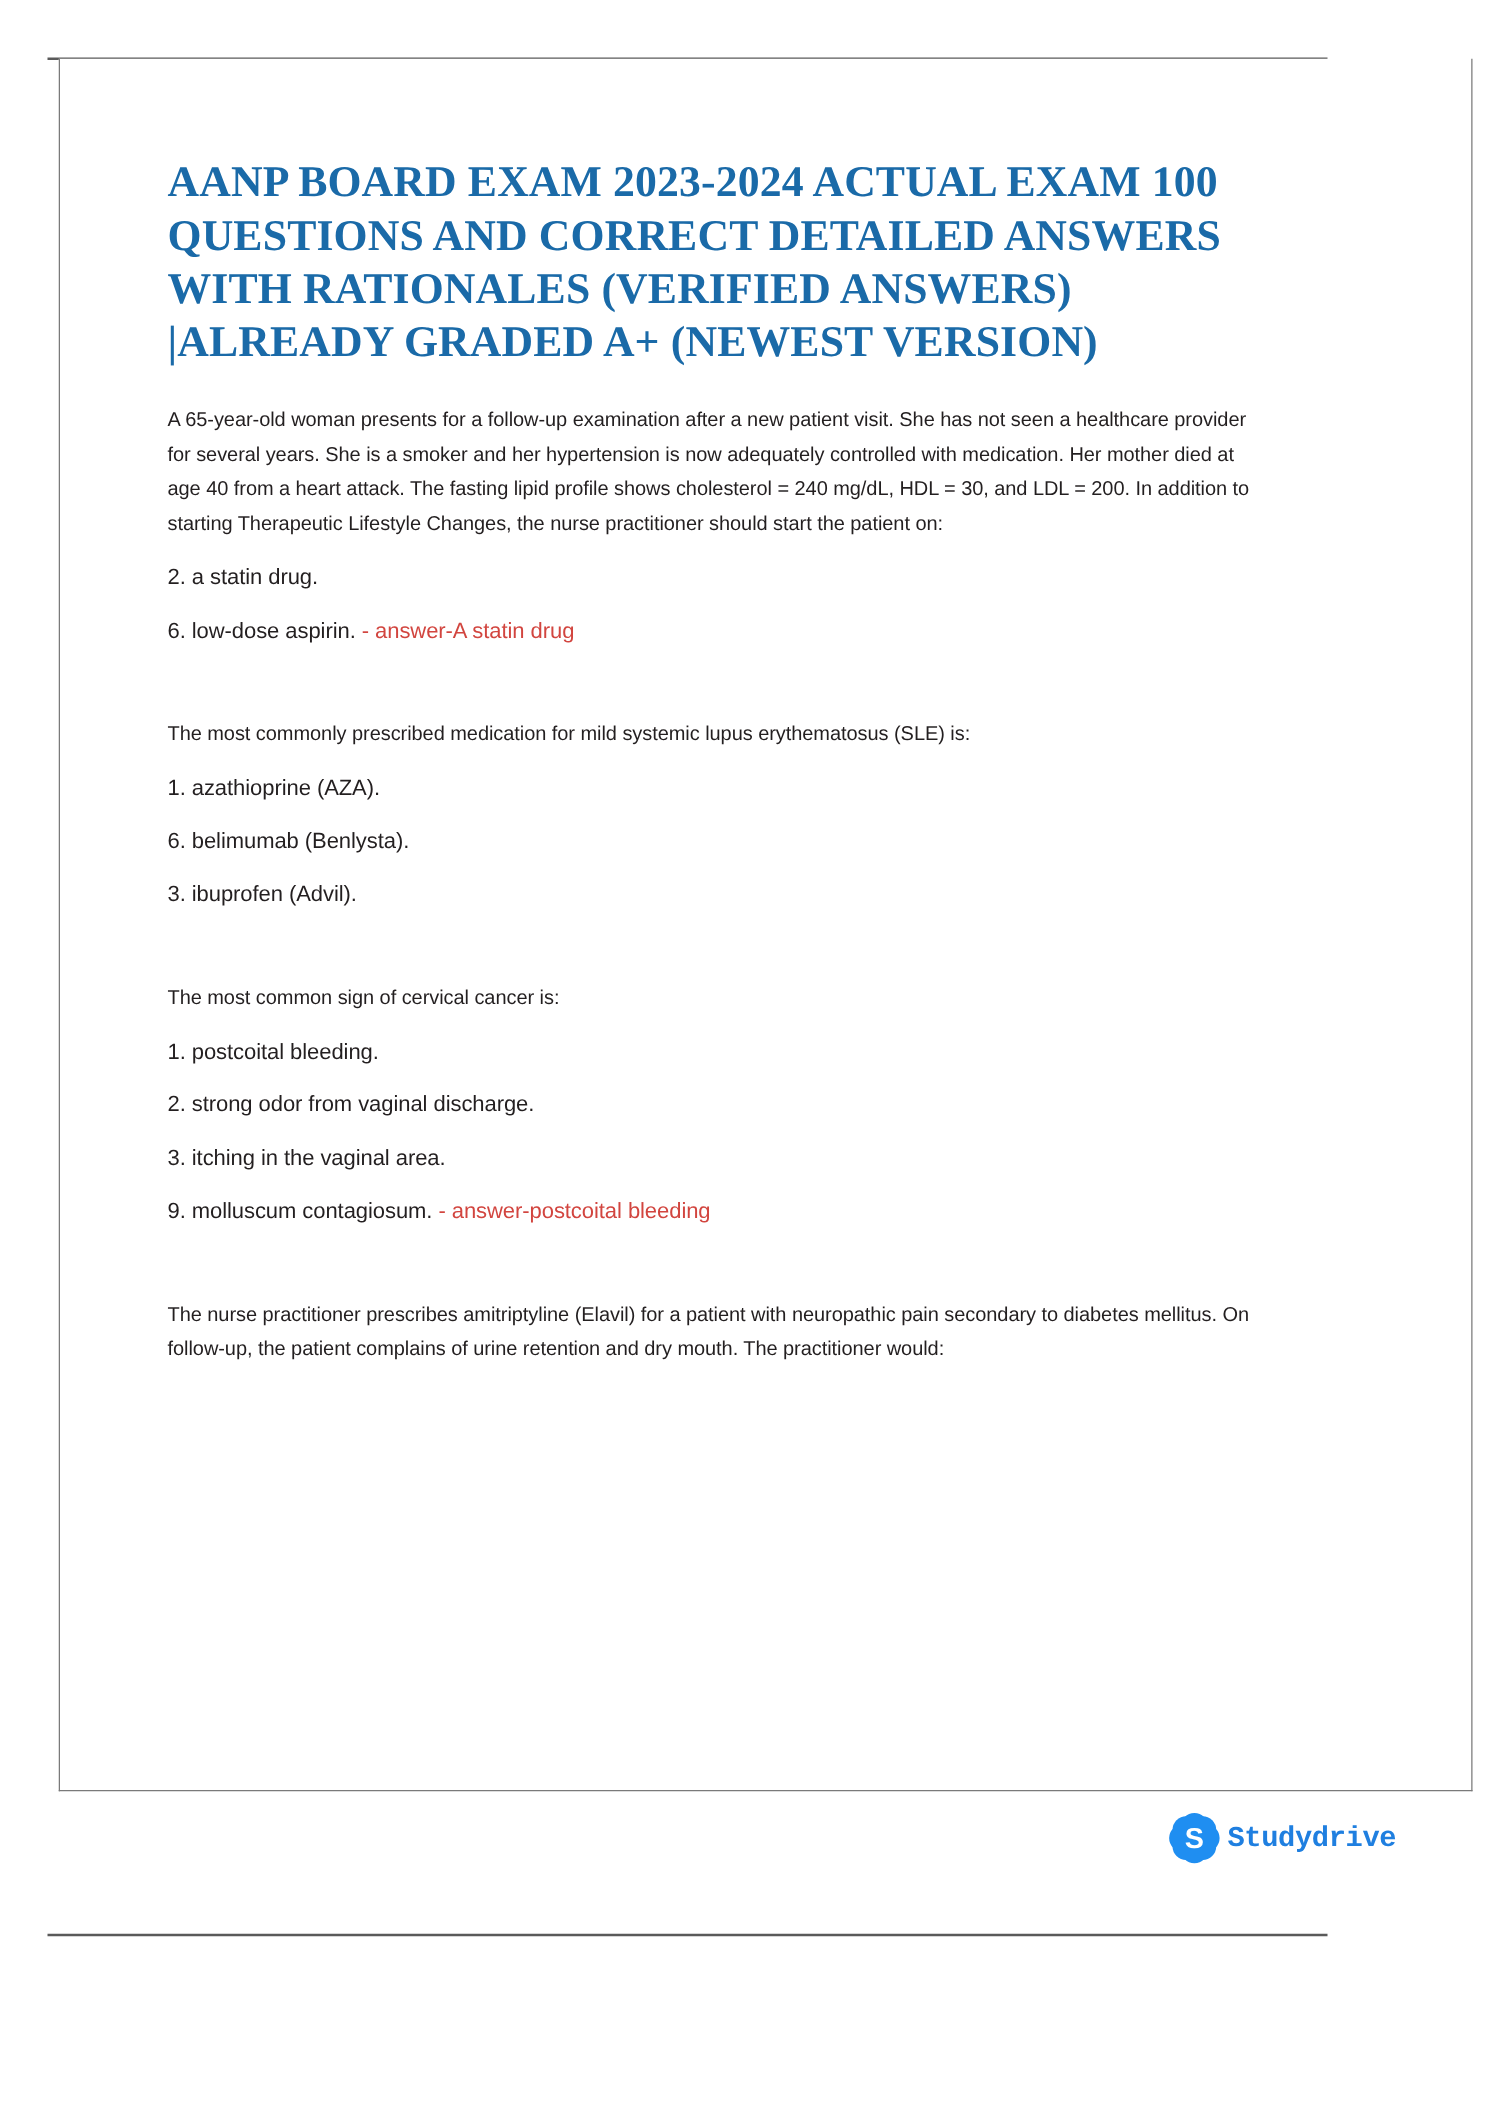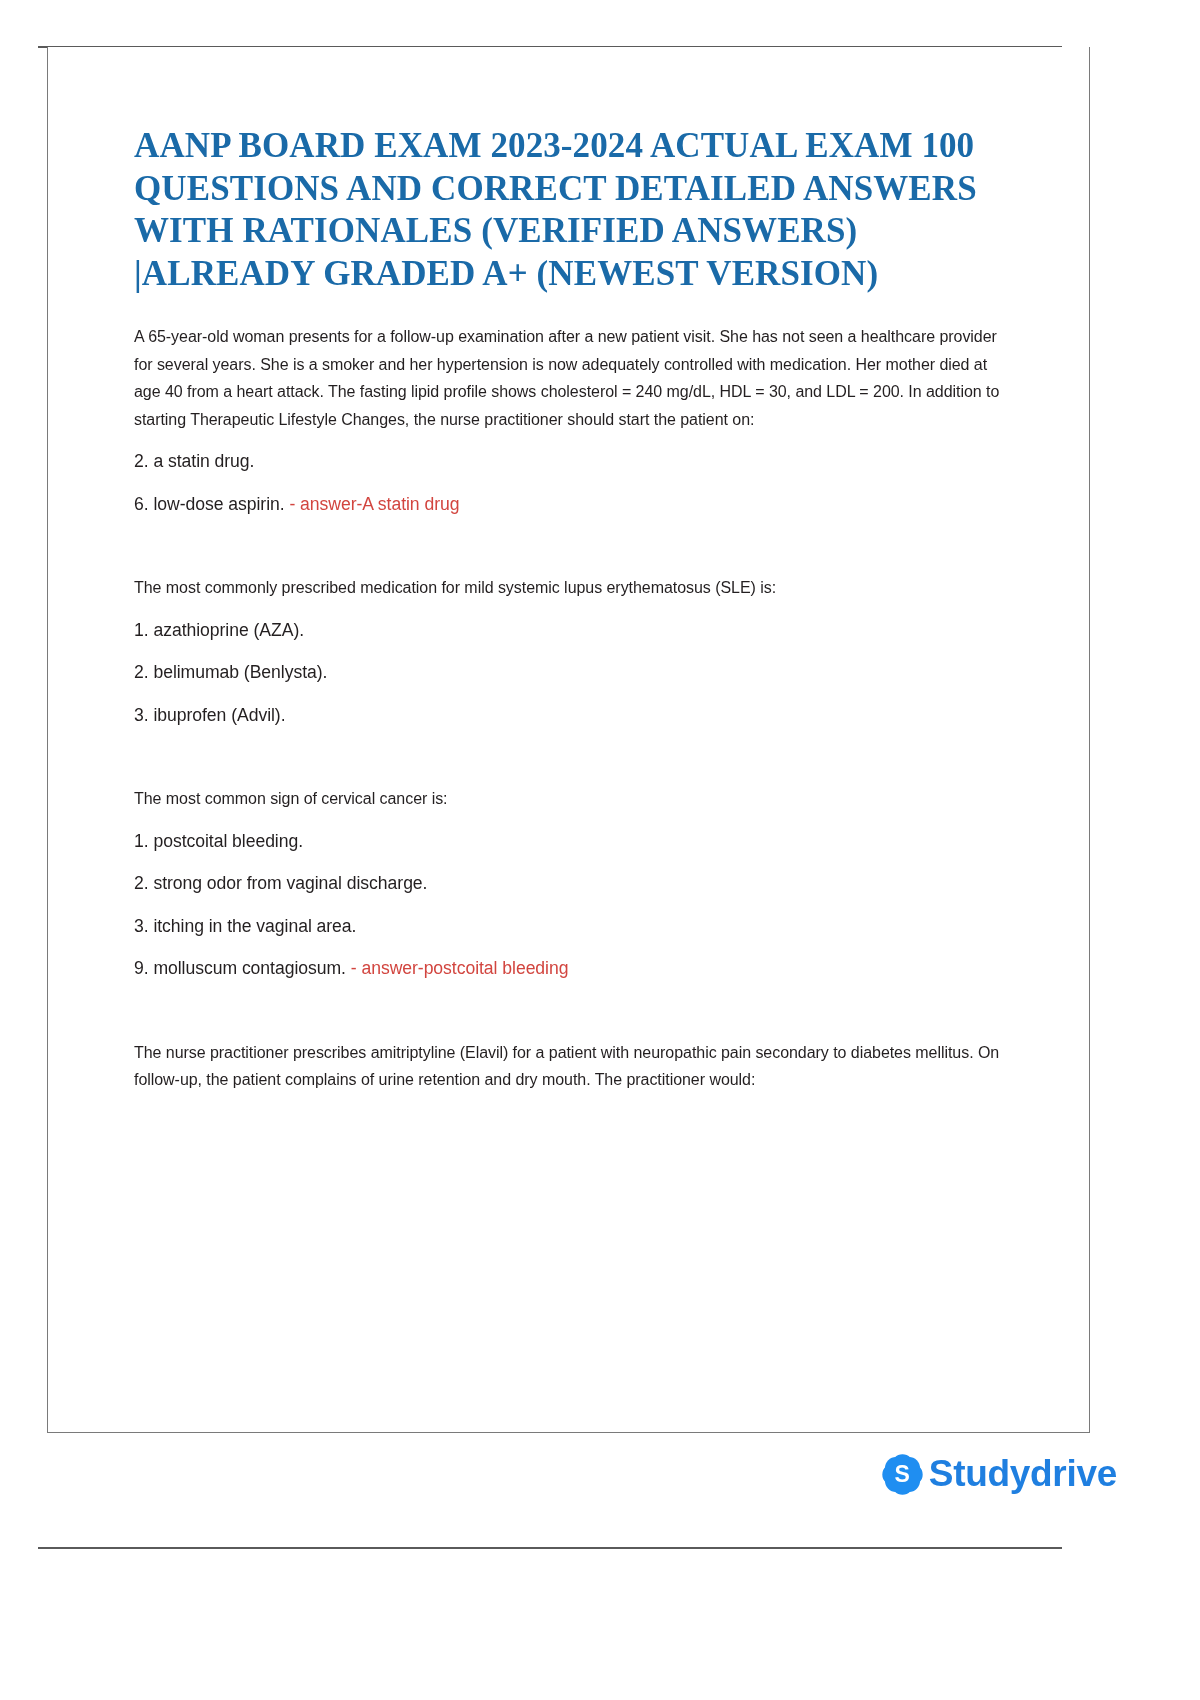--- a/index.html
+++ b/index.html
@@ -30,21 +30,21 @@
     width: 1024px;
     height: 2px;
     background: #5a5a5a;
   }
 
   
   .doc-frame {
     position: absolute;
     left: 47px;
     top: 47px;
-    width: 1043px;
+    width: 1131px;
     height: 1386px;
     border: 1px solid #7a7a7a;
     border-top: none;
     box-sizing: border-box;
     background: #ffffff;
   }
 
   .doc-inner {
     position: absolute;
     left: 86px;
@@ -137,23 +137,23 @@
     position: relative;
     z-index: 1;
     color: #ffffff;
     font-family: "Liberation Sans", sans-serif;
     font-weight: bold;
     font-size: 23px;
     line-height: 1;
   }
   .logo-text {
     color: #1f7fe0;
-    font-family: Liberation Sans, sans-serif;
+    font-family: Liberation Mono, monospace;
     font-weight: bold;
-    font-size: 37px;
+    font-size: 23px;
     letter-spacing: -0.3px;
   }
 </style>
 </head>
 <body>
 
 <div class="page">
 
   <div class="top-rule"></div>
 
@@ -164,21 +164,21 @@
 
       <div class="qblock">
         <p class="stem first-stem">A 65-year-old woman presents for a follow-up examination after a new patient visit. She has not seen a healthcare provider for several years. She is a smoker and her hypertension is now adequately controlled with medication. Her mother died at age 40 from a heart attack. The fasting lipid profile shows cholesterol = 240 mg/dL, HDL = 30, and LDL = 200. In addition to starting Therapeutic Lifestyle Changes, the nurse practitioner should start the patient on:</p>
         <p class="opt">2. a statin drug.</p>
         <p class="opt"><span>6. low-dose aspirin.</span> <span class="answer">- answer-A statin drug</span></p>
       </div>
 
       <div class="qblock">
         <p class="stem">The most commonly prescribed medication for mild systemic lupus erythematosus (SLE) is:</p>
         <p class="opt">1. azathioprine (AZA).</p>
-        <p class="opt">2. belimumab (Benlysta).</p>
+        <p class="opt">6. belimumab (Benlysta).</p>
         <p class="opt">3. ibuprofen (Advil).</p>
       </div>
 
       <div class="qblock">
         <p class="stem">The most common sign of cervical cancer is:</p>
         <p class="opt">1. postcoital bleeding.</p>
         <p class="opt">2. strong odor from vaginal discharge.</p>
         <p class="opt">3. itching in the vaginal area.</p>
         <p class="opt"><span>9. molluscum contagiosum.</span> <span class="answer">- answer-postcoital bleeding</span></p>
       </div>

